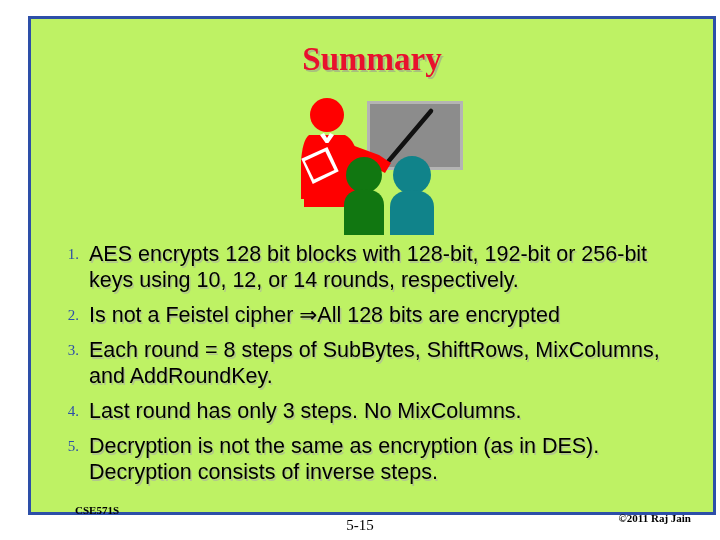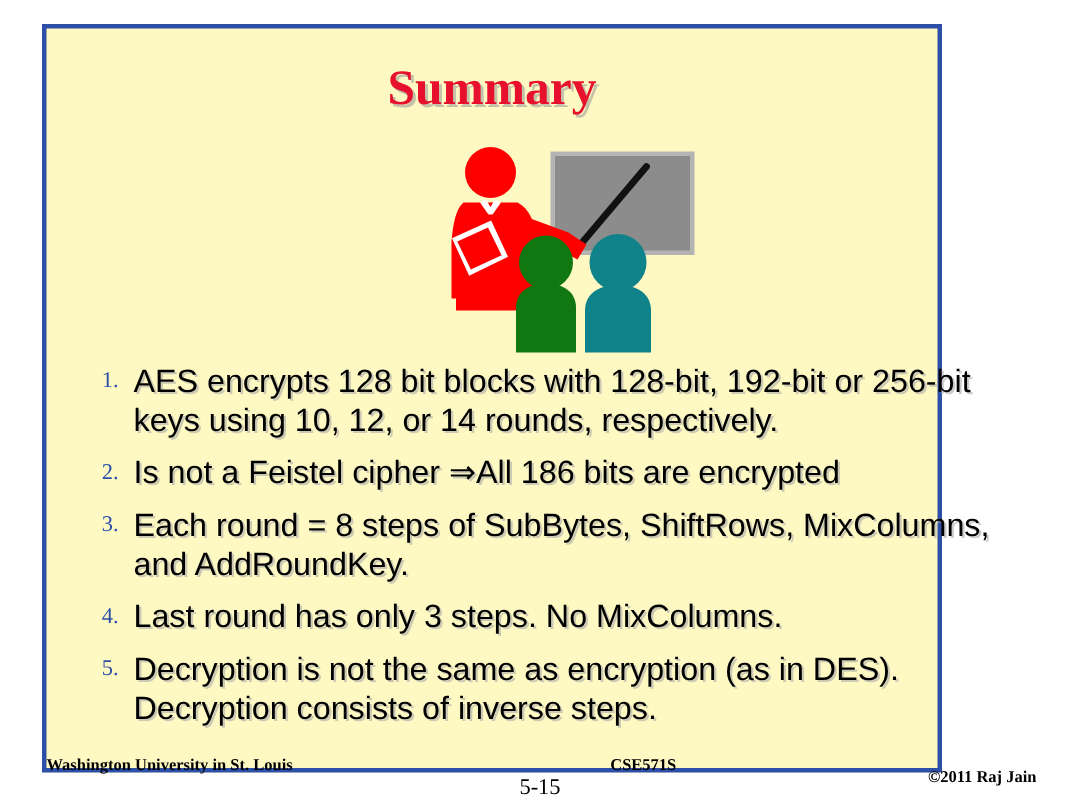--- a/index.html
+++ b/index.html
@@ -13,25 +13,25 @@
     overflow: hidden;
     font-family: "Liberation Serif", "DejaVu Serif", serif;
     position: relative;
   }
 
   
   #slide-frame {
     position: absolute;
     left: 28px;
     top: 16px;
-    width: 600px;
+    width: 688px;
     height: 499px;
     border: 3px solid #2d4fa8;
     box-sizing: border-box;
-    background: #fef9c3;
+    background: #bef264;
   }
 
   
   #slide-title {
     position: absolute;
     left: 0;
     top: 22px;
     width: 100%;
     text-align: center;
     font-size: 33px;
@@ -153,21 +153,21 @@
 
   <div id="bullet-list">
 
     <div class="bullet-row">
       <div class="bullet-num">1.</div>
       <div class="bullet-text">AES encrypts 128 bit blocks with 128-bit, 192-bit or 256-bit keys using 10, 12, or 14  rounds, respectively.</div>
     </div>
 
     <div class="bullet-row">
       <div class="bullet-num">2.</div>
-      <div class="bullet-text">Is not a Feistel cipher ⇒All 186 bits are encrypted</div>
+      <div class="bullet-text">Is not a Feistel cipher ⇒All 128 bits are encrypted</div>
     </div>
 
     <div class="bullet-row">
       <div class="bullet-num">3.</div>
       <div class="bullet-text">Each round = 8 steps of SubBytes, ShiftRows, MixColumns, and AddRoundKey.</div>
     </div>
 
     <div class="bullet-row">
       <div class="bullet-num">4.</div>
       <div class="bullet-text">Last round has only 3 steps. No MixColumns.</div>
@@ -175,18 +175,17 @@
 
     <div class="bullet-row">
       <div class="bullet-num">5.</div>
       <div class="bullet-text">Decryption is not the same as encryption (as in DES). Decryption consists of inverse steps.</div>
     </div>
 
   </div>
 </div>
 
 <div id="footer">
-  <div class="foot-left">Washington University in St. Louis</div>
   <div class="foot-mid">CSE571S</div>
   <div class="foot-right">©2011 Raj Jain</div>
 </div>
 
 <div id="page-number">5-15</div>
 
 </body></html>

